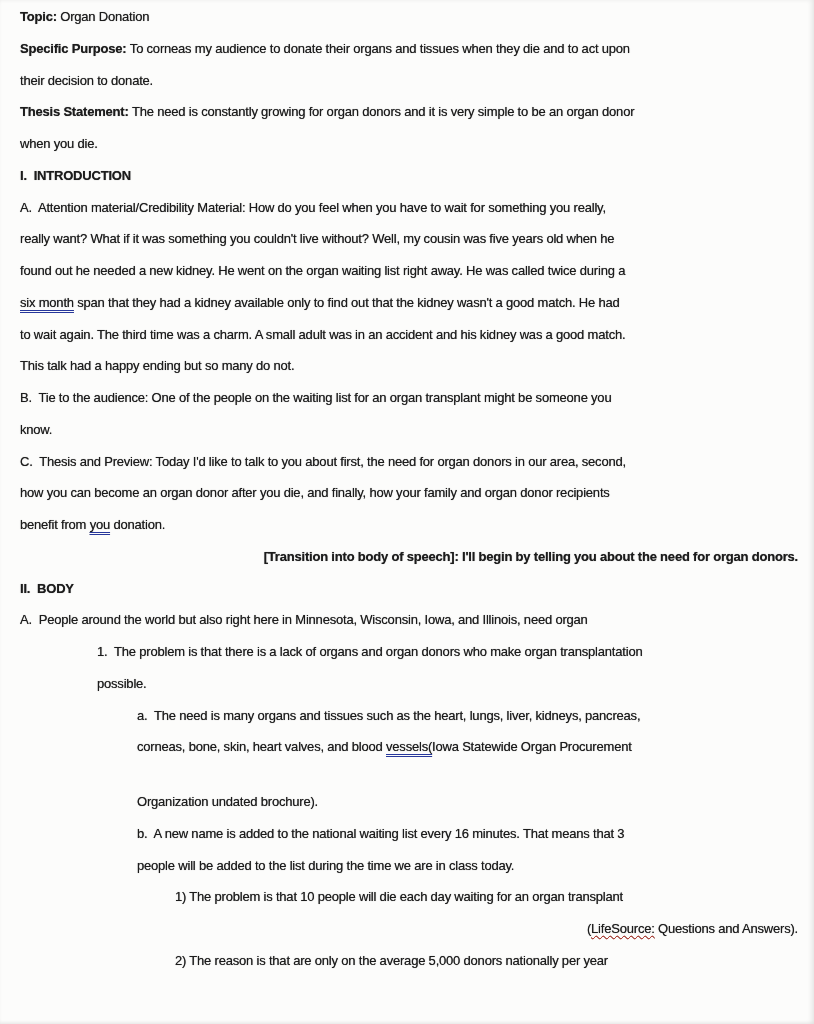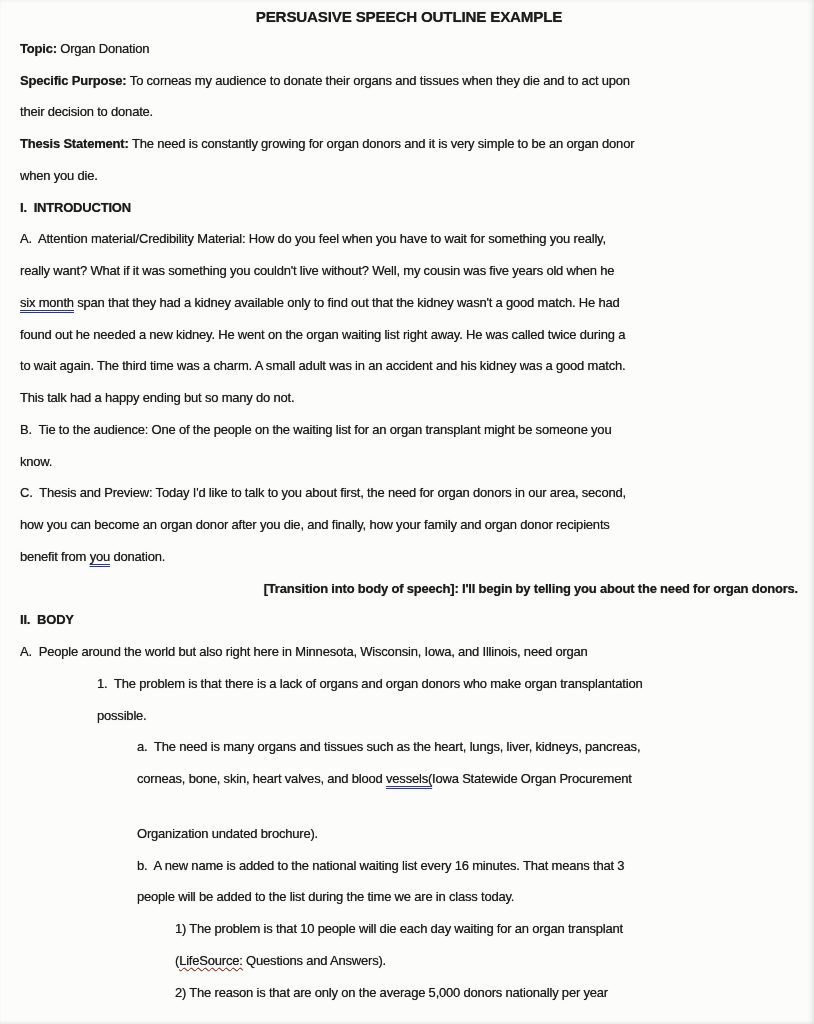--- a/index.html
+++ b/index.html
@@ -36,45 +36,44 @@
     text-decoration-color: #c03125;
     text-decoration-thickness: 1px;
     text-underline-offset: 2px;
   }
 </style>
 </head>
 <body>
 
 <div class="page">
   <div class="lines">
-      <div class="line center"><span class="b">PERSUASIVE SPEECH OUTLINE EXAMPLE</span></div>
       <div class="line"><span class="b">Topic: </span><span>Organ Donation</span></div>
       <div class="line"><span class="b">Specific Purpose: </span><span>To corneas my audience to donate their organs and tissues when they die and to act upon</span></div>
       <div class="line"><span>their decision to donate.</span></div>
       <div class="line"><span class="b">Thesis Statement: </span><span>The need is constantly growing for organ donors and it is very simple to be an organ donor</span></div>
       <div class="line"><span>when you die.</span></div>
       <div class="line"><span class="b">I.  INTRODUCTION</span></div>
       <div class="line"><span>A.  Attention material/Credibility Material: How do you feel when you have to wait for something you really,</span></div>
       <div class="line"><span>really want? What if it was something you couldn't live without? Well, my cousin was five years old when he</span></div>
+      <div class="line"><span>found out he needed a new kidney. He went on the organ waiting list right away. He was called twice during a</span></div>
       <div class="line"><span class="u-double">six month</span><span> span that they had a kidney available only to find out that the kidney wasn't a good match. He had</span></div>
-      <div class="line"><span>found out he needed a new kidney. He went on the organ waiting list right away. He was called twice during a</span></div>
       <div class="line"><span>to wait again. The third time was a charm. A small adult was in an accident and his kidney was a good match.</span></div>
       <div class="line"><span>This talk had a happy ending but so many do not.</span></div>
       <div class="line"><span>B.  Tie to the audience: One of the people on the waiting list for an organ transplant might be someone you</span></div>
       <div class="line"><span>know.</span></div>
       <div class="line"><span>C.  Thesis and Preview: Today I'd like to talk to you about first, the need for organ donors in our area, second,</span></div>
       <div class="line"><span>how you can become an organ donor after you die, and finally, how your family and organ donor recipients</span></div>
       <div class="line"><span>benefit from </span><span class="u-double">you</span><span> donation.</span></div>
       <div class="line" style="padding-left: 72px; text-align: right;"><span class="b">[Transition into body of speech]: I'll begin by telling you about the need for organ donors.</span></div>
       <div class="line"><span class="b">II.  BODY</span></div>
       <div class="line"><span>A.  People around the world but also right here in Minnesota, Wisconsin, Iowa, and Illinois, need organ</span></div>
       <div class="line" style="padding-left: 77px;"><span>1.  The problem is that there is a lack of organs and organ donors who make organ transplantation</span></div>
       <div class="line" style="padding-left: 77px;"><span>possible.</span></div>
       <div class="line" style="padding-left: 117px;"><span>a.  The need is many organs and tissues such as the heart, lungs, liver, kidneys, pancreas,</span></div>
       <div class="line" style="padding-left: 117px;"><span>corneas, bone, skin, heart valves, and blood </span><span class="u-double">vessels(</span><span>Iowa Statewide Organ Procurement</span></div>
       <div class="line" style="padding-left: 117px; margin-top: 23px;"><span>Organization undated brochure).</span></div>
       <div class="line" style="padding-left: 117px;"><span>b.  A new name is added to the national waiting list every 16 minutes. That means that 3</span></div>
       <div class="line" style="padding-left: 117px;"><span>people will be added to the list during the time we are in class today.</span></div>
       <div class="line" style="padding-left: 155px;"><span>1) The problem is that 10 people will die each day waiting for an organ transplant</span></div>
-      <div class="line" style="padding-left: 155px;"><span>(</span><span class="u-wavy">LifeSource:</span><span> Questions and Answers).</span></div>
+      <div class="line" style="padding-left: 155px; text-align: right;"><span>(</span><span class="u-wavy">LifeSource:</span><span> Questions and Answers).</span></div>
       <div class="line" style="padding-left: 155px;"><span>2) The reason is that are only on the average 5,000 donors nationally per year</span></div>
     </div>
 </div>
 
 </body></html>

